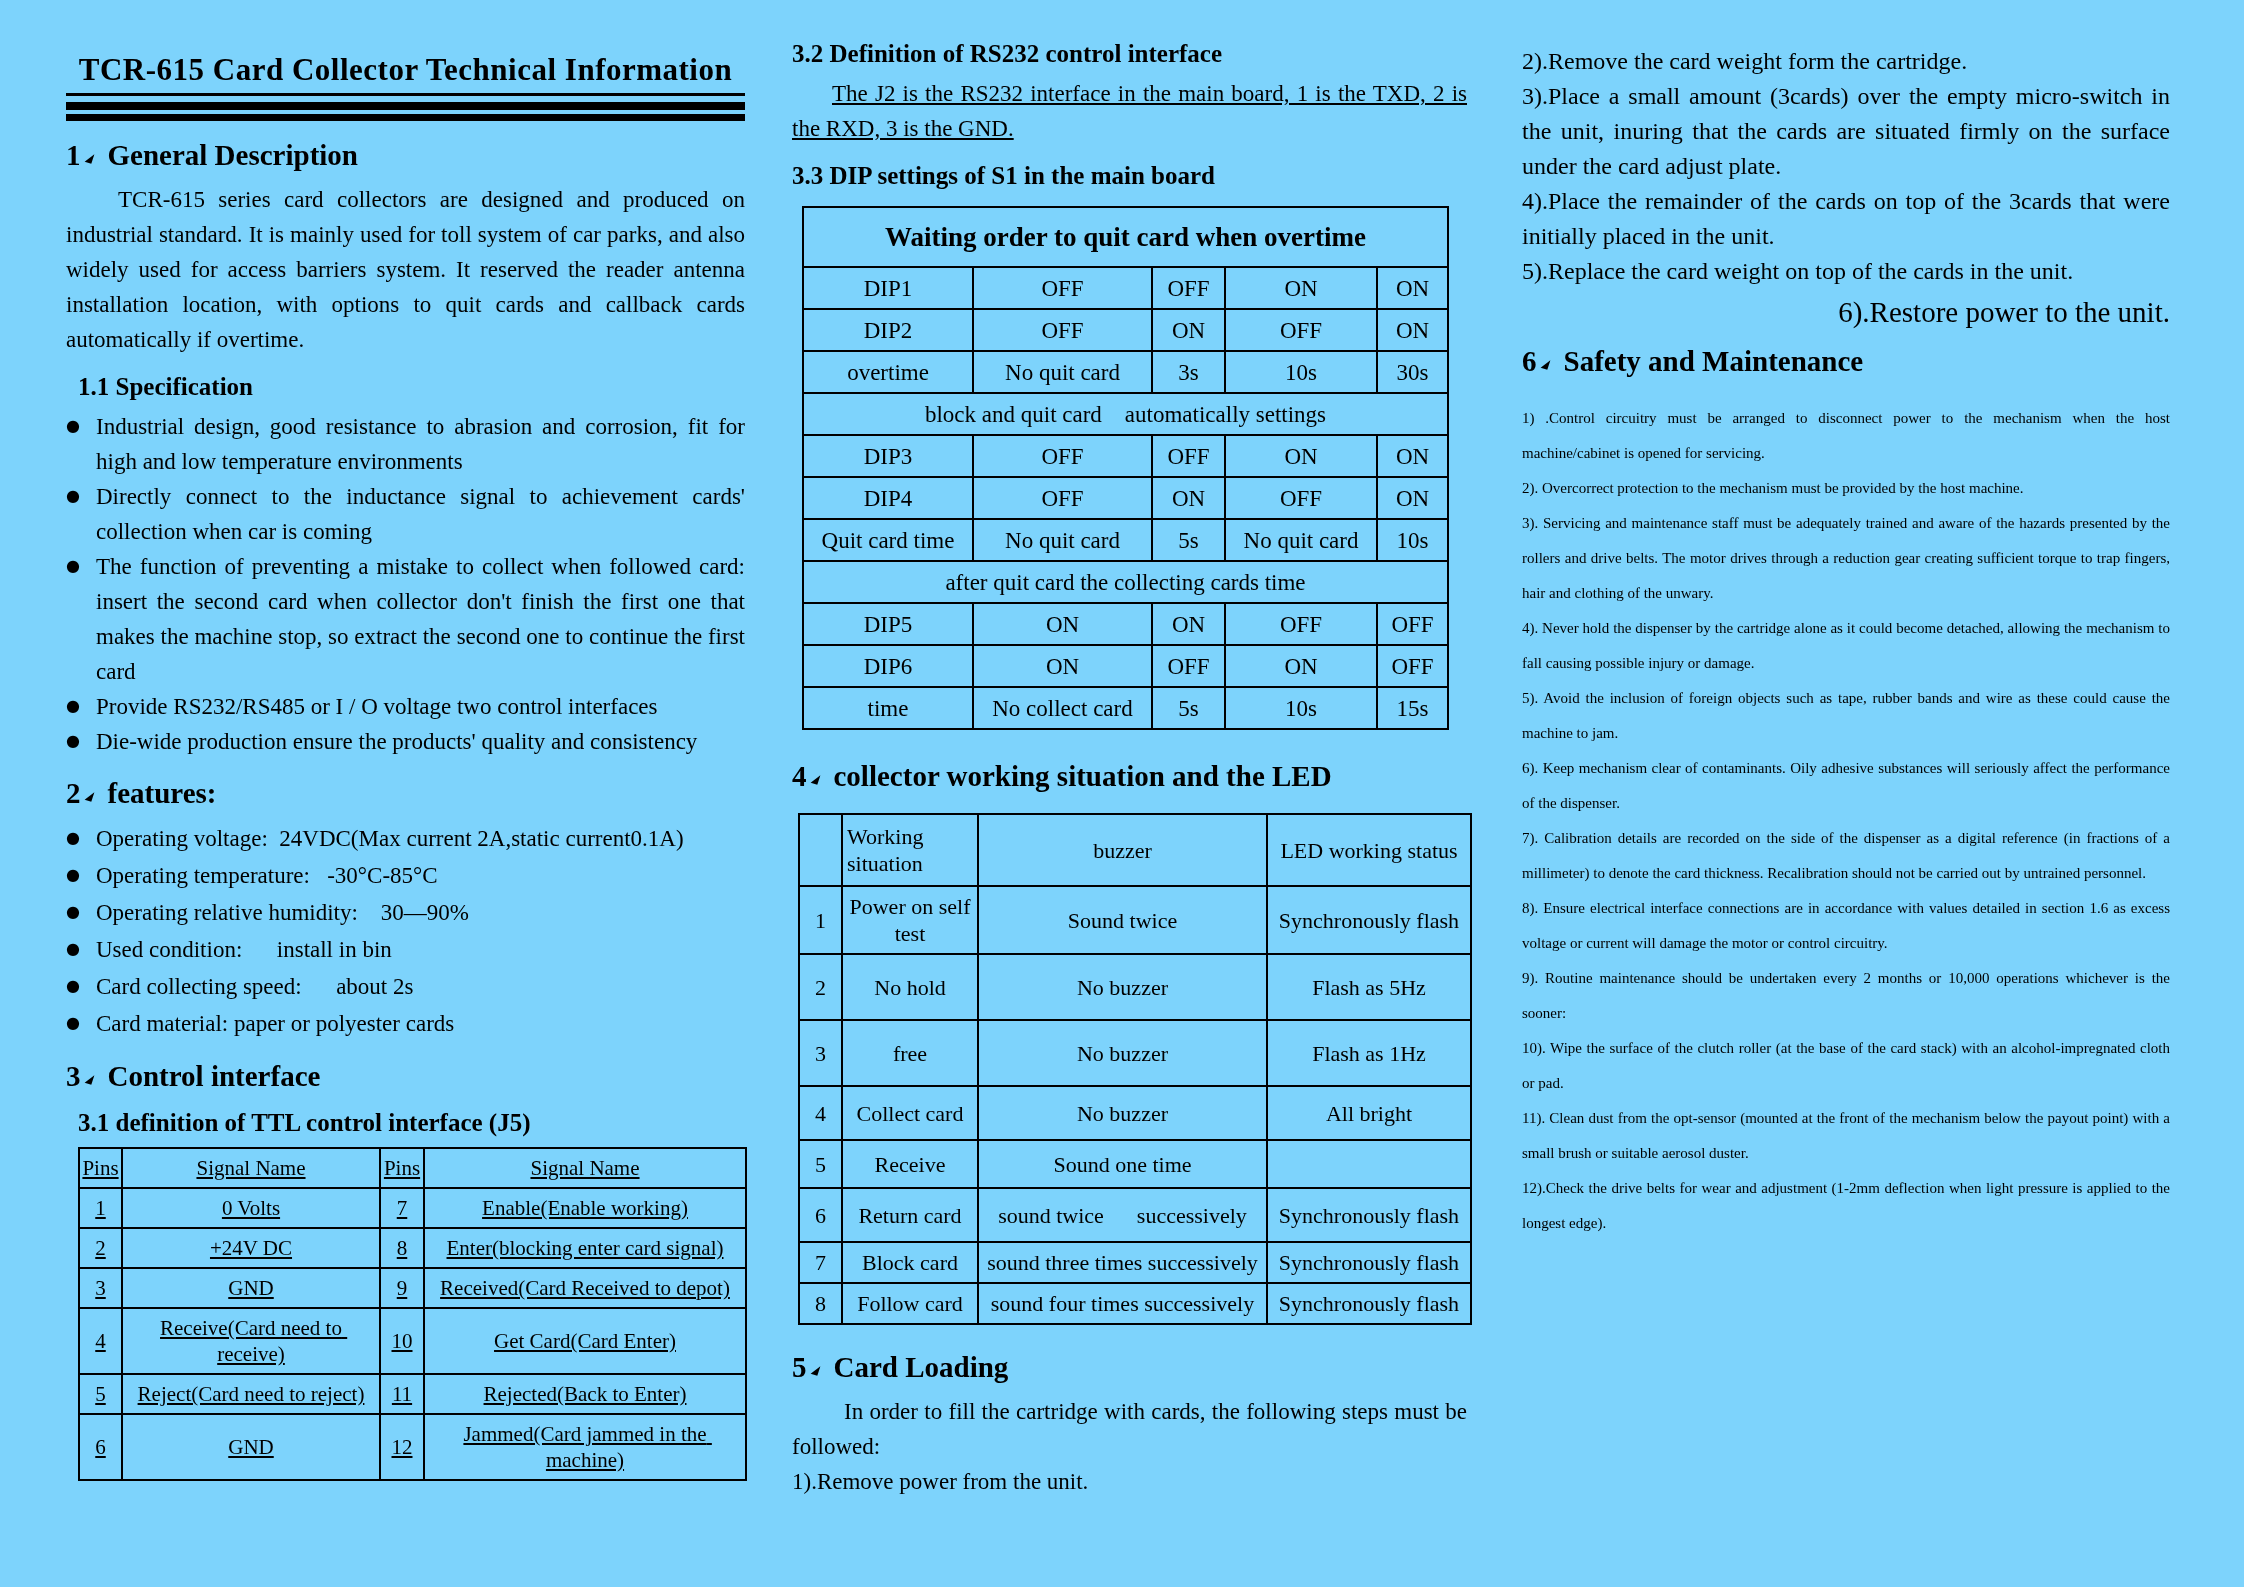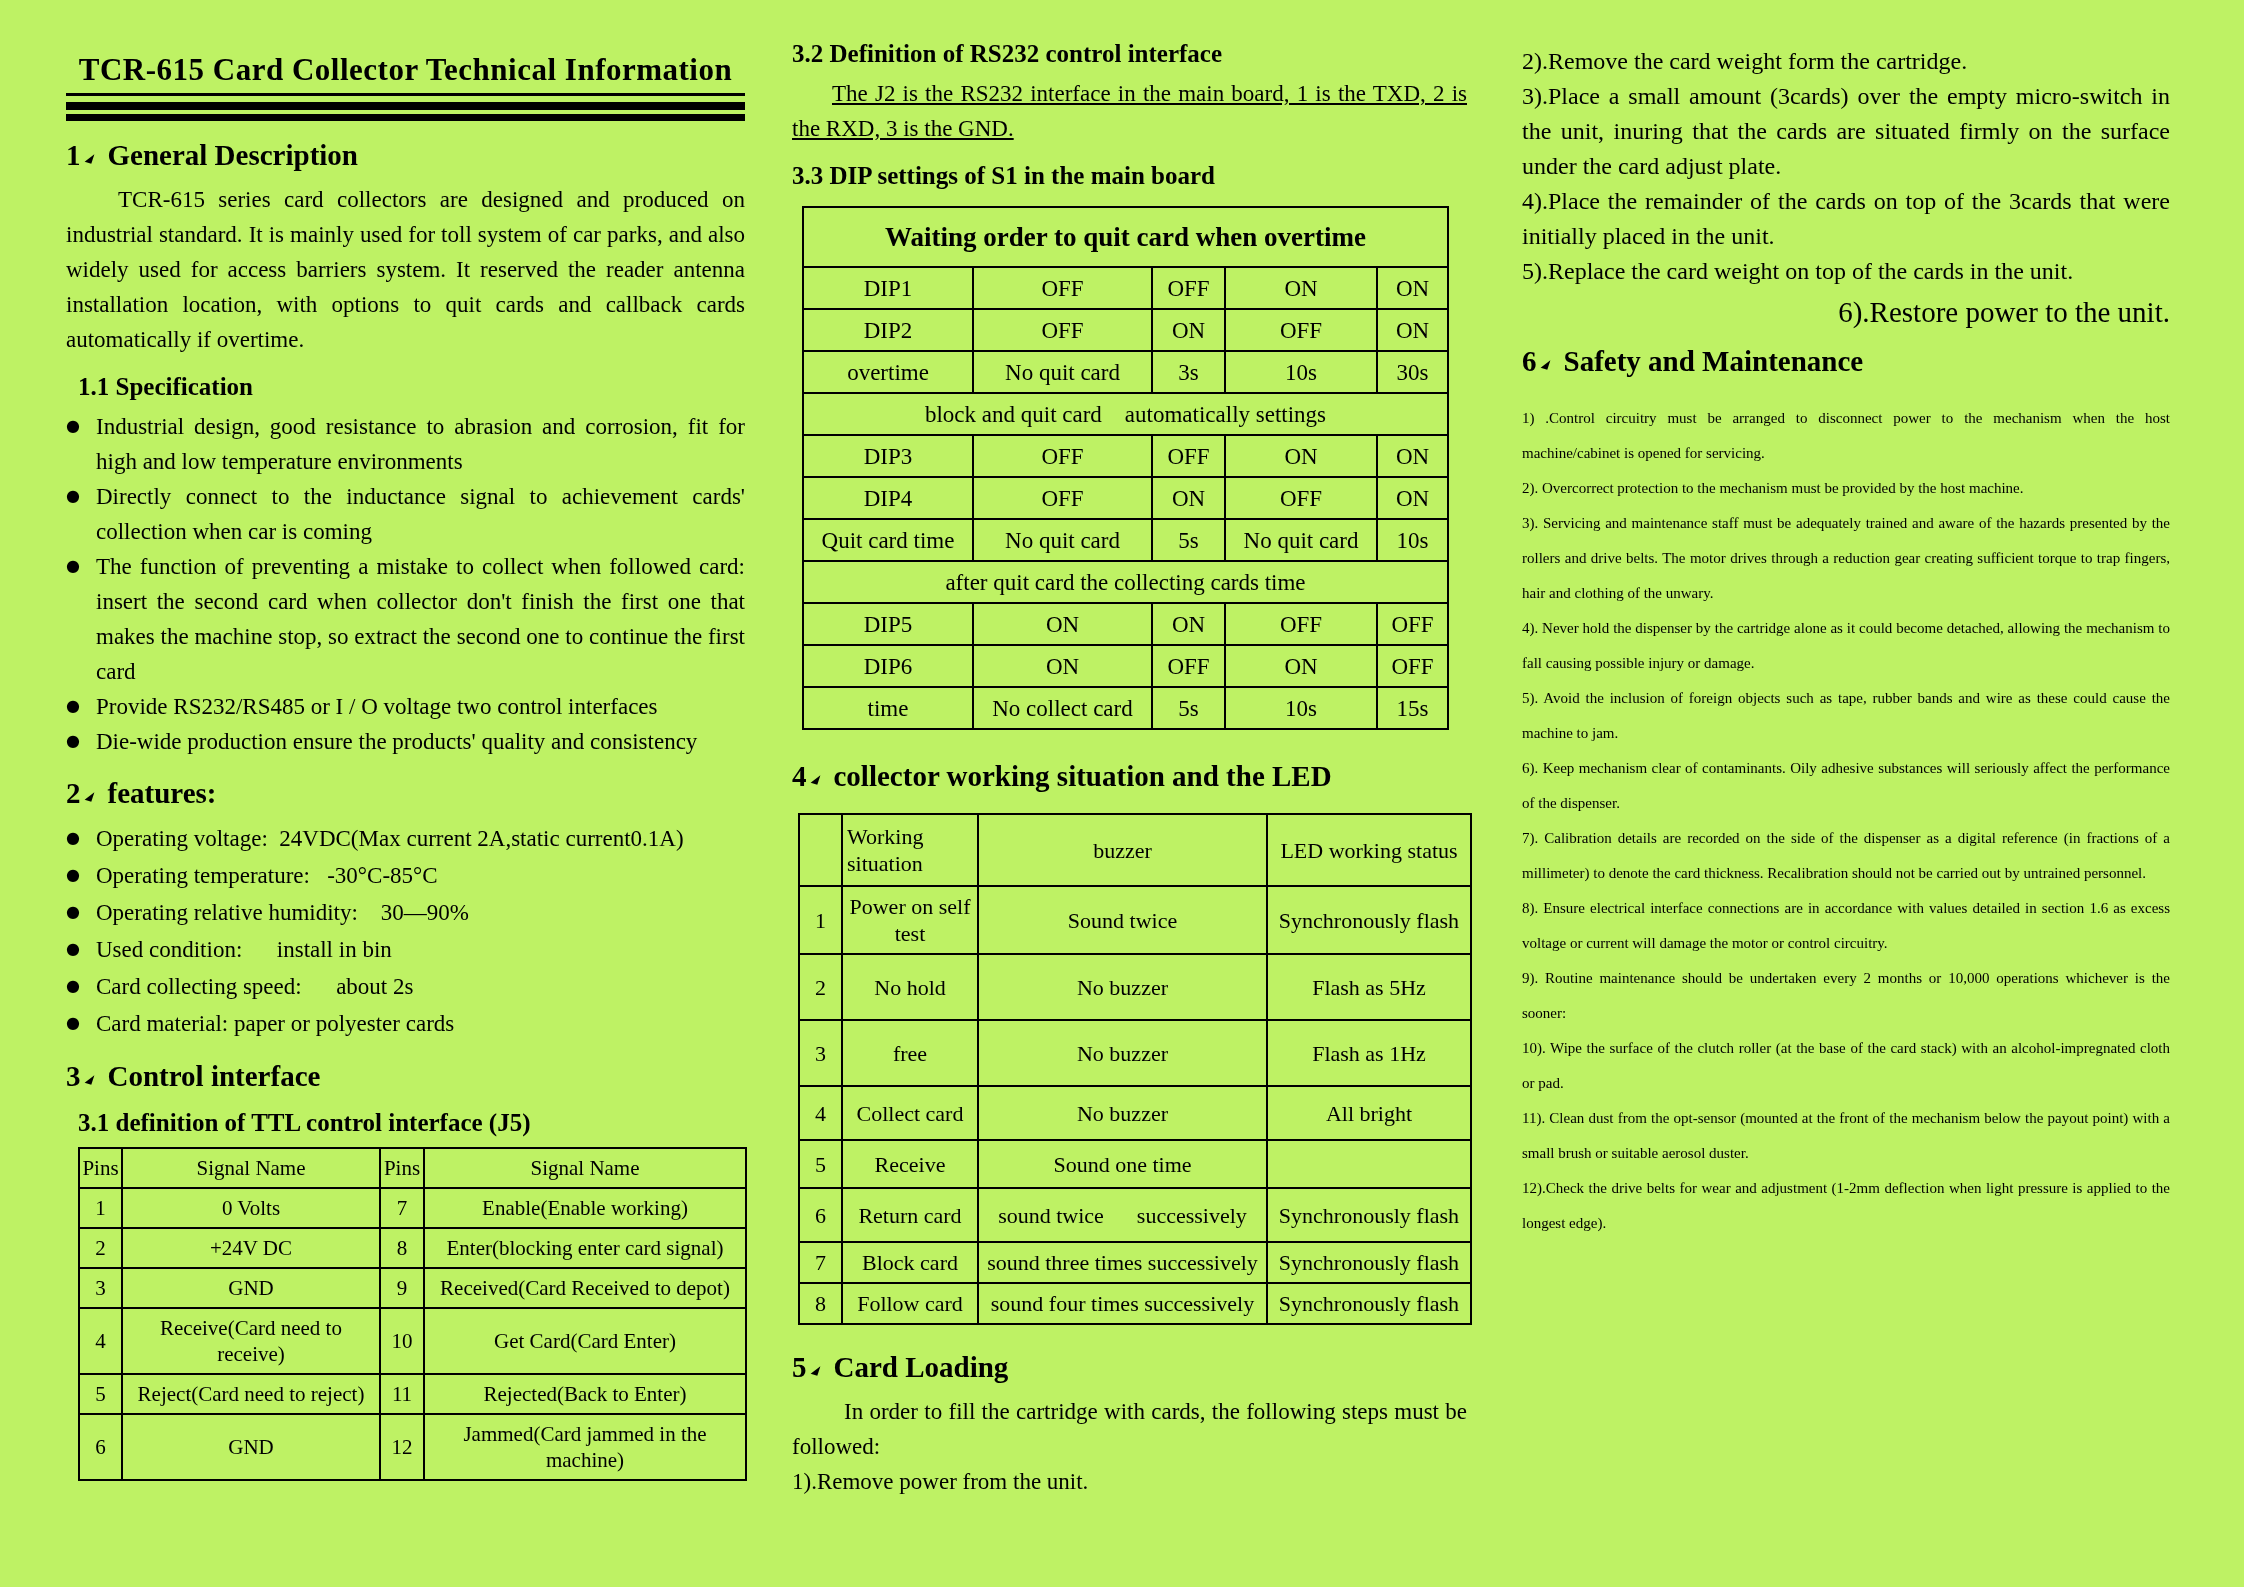--- a/index.html
+++ b/index.html
@@ -1,17 +1,17 @@
 <!DOCTYPE html>
 <html><head>
 <meta charset="utf-8">
 <style>
   html,body { margin:0; padding:0; background:#ffffff; }
   body { width:2244px; height:1587px; font-family:"Liberation Serif","DejaVu Serif","DejaVu Sans",serif; color:#000; }
-  .page { position:relative; width:2244px; height:1587px; overflow:hidden; background:#bef264; }
+  .page { position:relative; width:2244px; height:1587px; overflow:hidden; background:#7dd3fc; }
   .col { position:absolute; top:0; }
   #col1 { left:66px;  width:679px; padding-top:52px; }
   #col2 { left:792px; width:675px; padding-top:40px; }
   #col3 { left:1522px; width:648px; padding-top:44px; }
 
   
   .title-block { border-bottom:3px solid #000; padding-bottom:5px; }
   .doc-title { font-size:31px; font-weight:bold; text-align:center; letter-spacing:0.5px; }
   .rule-bar1 { height:8px; background:#000; margin-top:6px; }
   .rule-bar2 { height:7px; background:#000; margin-top:4px; }
@@ -32,21 +32,21 @@
   .bullets { margin-top:4px; }
   .b-item { position:relative; padding-left:30px; font-size:23px; line-height:35px; text-align:justify; }
   .bullet { position:absolute; left:0; top:-1px; font-size:16px; font-family:"DejaVu Sans",sans-serif; }
   .features .b-item { white-space:pre-wrap; text-align:left; line-height:37px; }
 
   
   table { border-collapse:collapse; table-layout:fixed; }
   td { border:2px solid #000; text-align:center; vertical-align:middle; padding:4px 3px; white-space:pre-wrap; word-wrap:break-word; }
 
   
-  .ttl { width:667px; margin:10px 0 0 12px; font-size:21px; line-height:26px; }
+  .ttl { width:667px; margin:10px 0 0 12px; font-size:21px; line-height:26px;text-decoration:underline; }
   .ttl td { padding:6px 2px; }
 
   
   .dip { width:645px; margin:16px 0 0 10px; font-size:23px; line-height:27px; }
   .dip .dip-title { font-size:27px; font-weight:bold; height:50px; }
   .dip td { padding:4px 2px; height:32px; }
 
   
   .led { width:672px; margin:20px 0 0 6px; font-size:22px; line-height:27px; }
   .led td { padding:6px 4px; }

